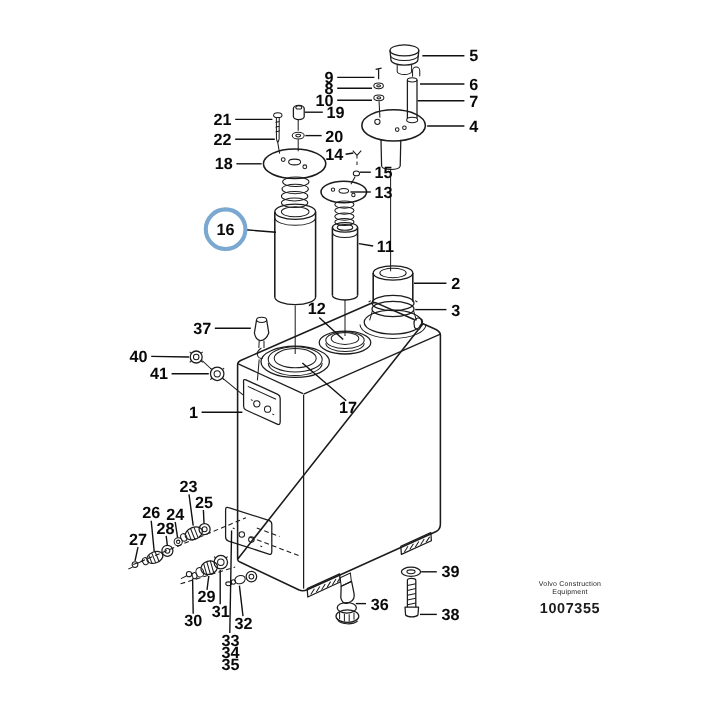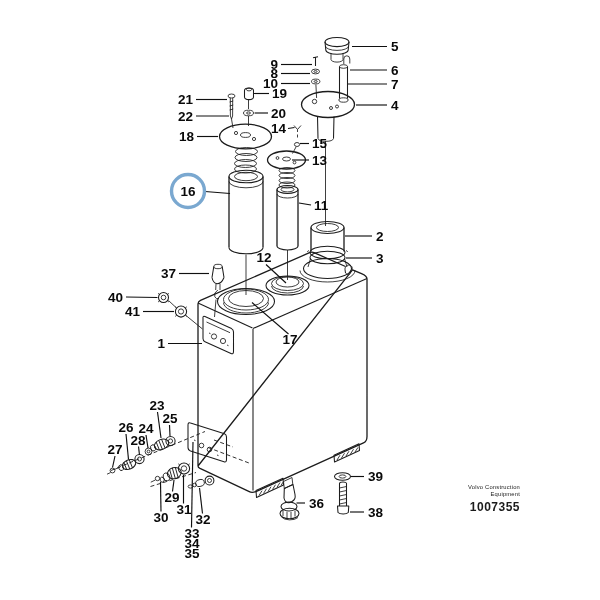--- a/index.html
+++ b/index.html
@@ -5,21 +5,21 @@
   html,body{margin:0;padding:0;background:#fff;}
   .stage{position:relative;width:600px;height:600px;background:#ffffff;overflow:hidden;
          font-family:"Liberation Sans",sans-serif;}
   svg{position:absolute;left:0;top:0;}
   .ln{fill:none;stroke:#1c1c1c;stroke-width:1.3;stroke-linejoin:round;}
   .md{fill:none;stroke:#1c1c1c;stroke-width:1.05;stroke-linejoin:round;}
   .fine{fill:none;stroke:#1c1c1c;stroke-width:0.85;}
   .dashed{fill:none;stroke:#1c1c1c;stroke-width:0.9;stroke-dasharray:4 2.6;}
   .leader{stroke:#101010;stroke-width:1.15;}
   text.callout{font-family:"Liberation Sans",sans-serif;font-weight:bold;font-size:13.5px;fill:#090909;}
-  .footer{position:absolute;left:430px;top:484px;width:90px;text-align:right;color:#1b1b1b;}
+  .footer{position:absolute;left:430px;top:484px;width:90px;text-align:center;color:#1b1b1b;}
   .footer .brand{font-size:5.8px;line-height:7px;letter-spacing:.2px;}
   .footer .figno{font-size:12px;font-weight:bold;letter-spacing:.5px;margin-top:2px;}
 </style>
 </head>
 <body>
 
 <div class="stage">
   <svg width="600" height="600" viewBox="0 0 600 600">
 
     <g>

